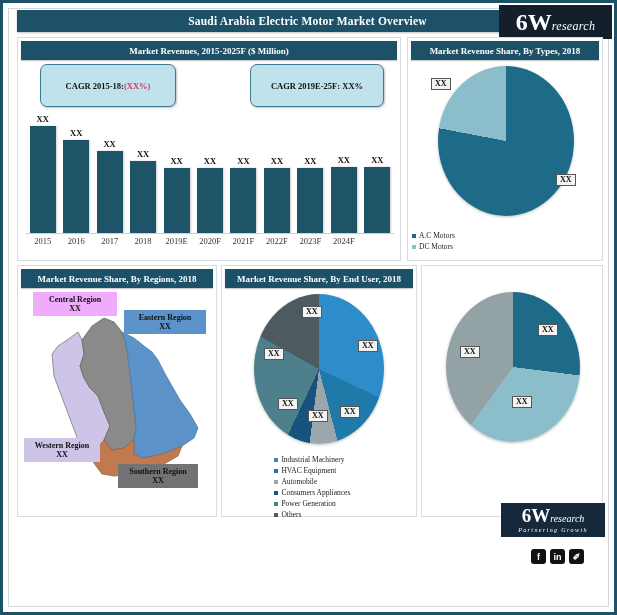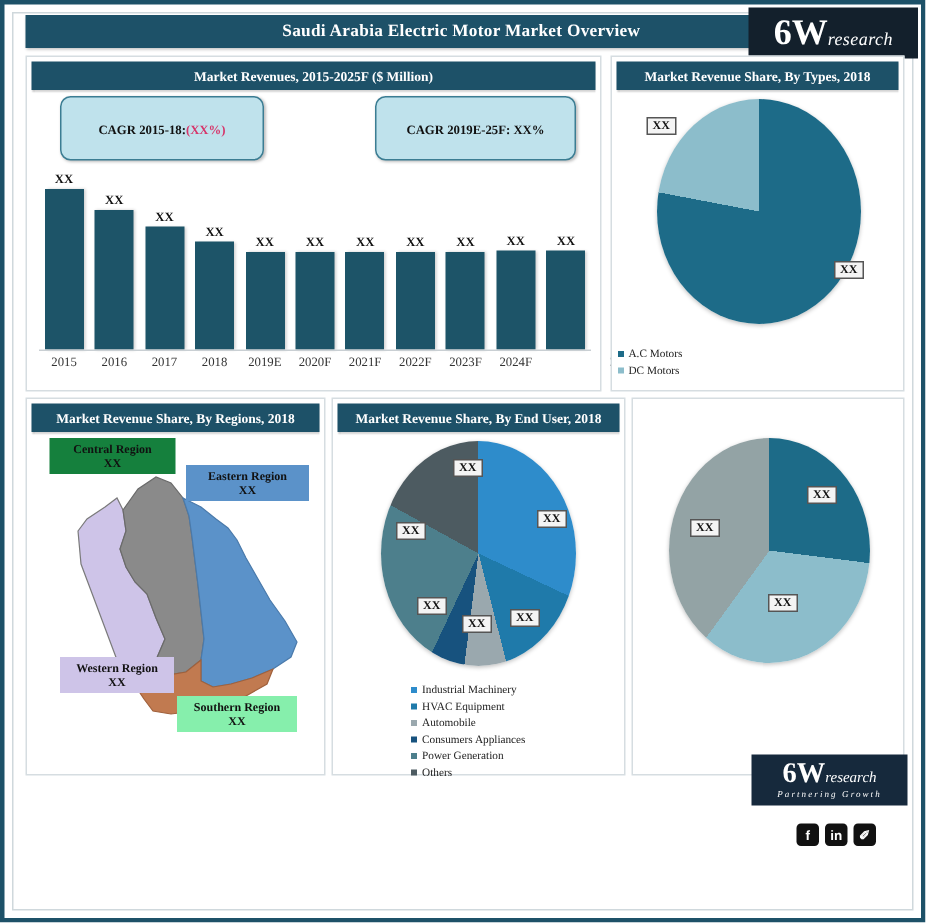--- a/index.html
+++ b/index.html
@@ -68,24 +68,24 @@
   .legend{position:absolute;width:100%;display:flex;flex-wrap:wrap;justify-content:center;}
   .legend-item{display:flex;align-items:center;font-size:7.5px;color:#222;margin:1px 4px;}
   .sw{width:4px;height:4px;margin-right:3px;display:inline-block;}
   
   #panel-regions{left:14px;top:262px;width:200px;height:252px;}
   .map-box{position:absolute;left:0;top:22px;width:200px;height:228px;}
   .region-tag{
     position:absolute;text-align:center;font-size:8px;font-weight:bold;color:#111;
     line-height:1.15;padding:3px 2px;font-family:"Liberation Serif",serif;
   }
-  #tag-central{left:15px;top:4px;width:80px;background:#15803d;}
+  #tag-central{left:15px;top:4px;width:80px;background:#f0abfc;}
   #tag-eastern{left:106px;top:22px;width:78px;background:#5b92c9;}
-  #tag-western{left:6px;top:150px;width:72px;background:#cec4e8;margin-left:16px;}
-  #tag-southern{left:100px;top:176px;width:76px;background:#86efac;}
+  #tag-western{left:6px;top:150px;width:72px;background:#cec4e8;}
+  #tag-southern{left:100px;top:176px;width:76px;background:#737373;}
   
   #panel-enduser{left:218px;top:262px;width:196px;height:252px;}
   
   #panel-voltage{left:418px;top:262px;width:182px;height:252px;}
   .legend-v{position:absolute;left:6px;width:176px;}
   .legend-v .legend-item{font-size:7.5px;margin:1.5px 0;}
   
   .logo-bottom{
     position:absolute;left:498px;top:500px;width:104px;height:34px;
     background:#16293c;color:#ffffff;overflow:hidden;

